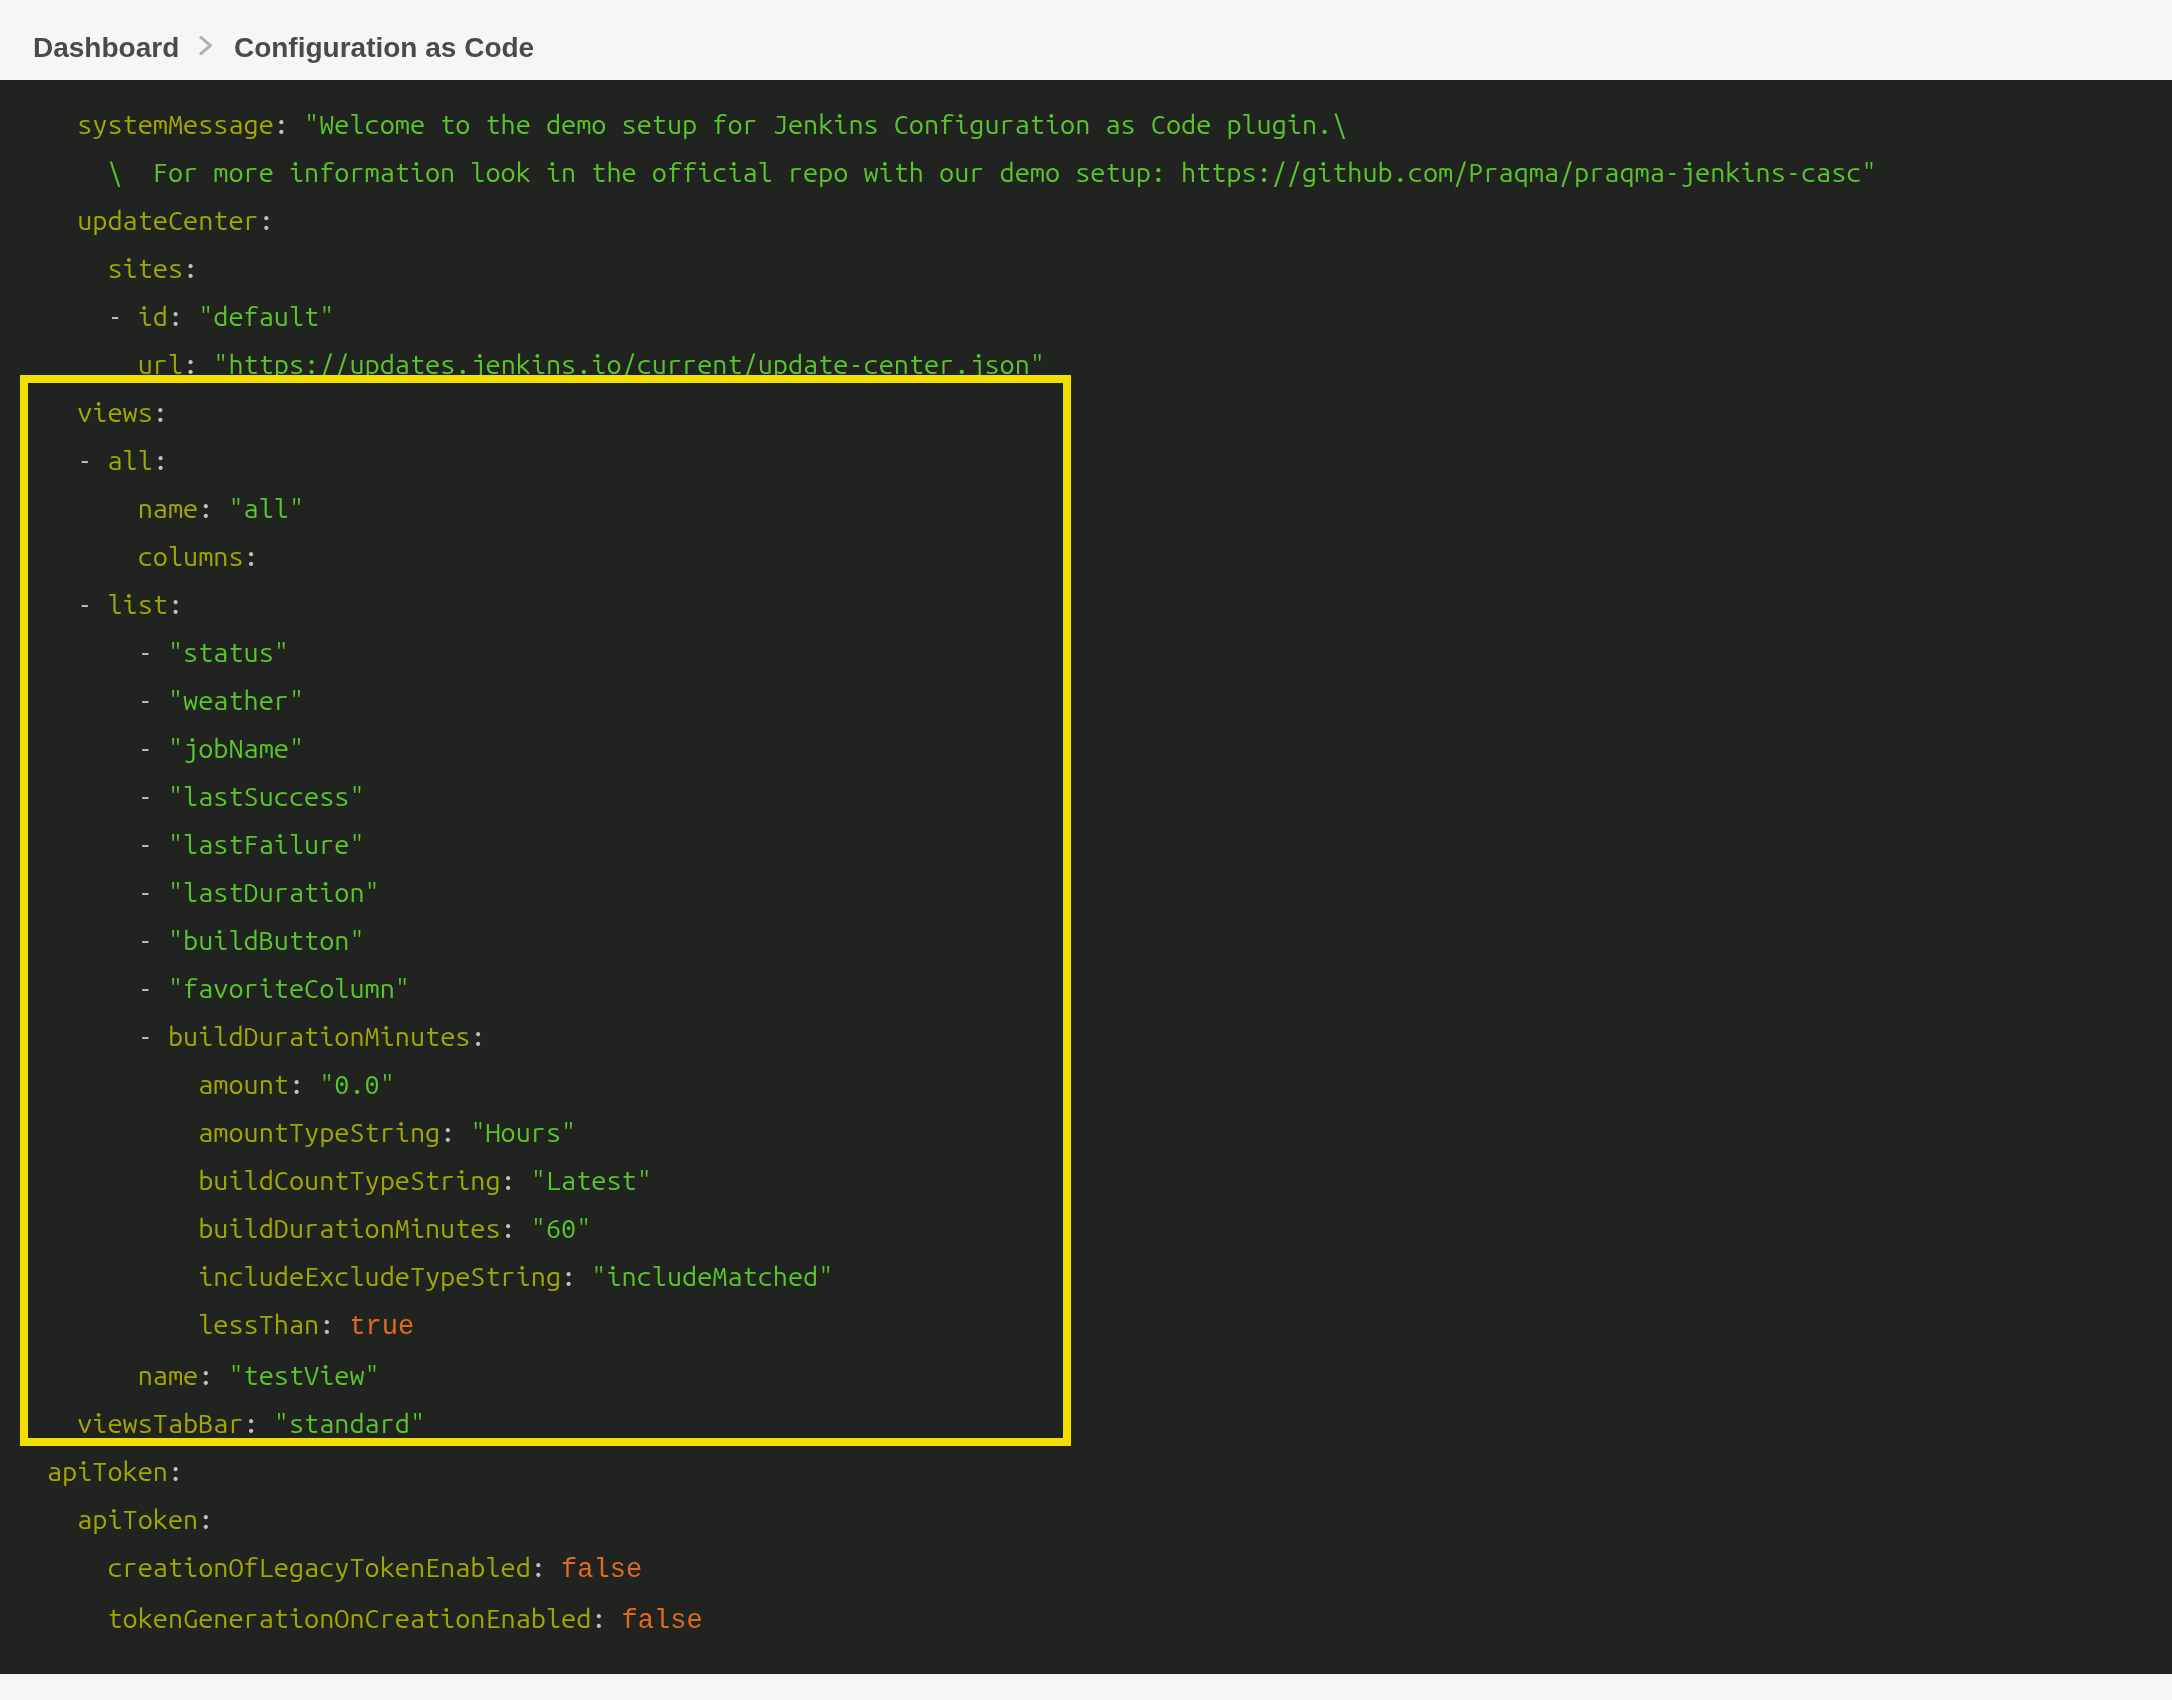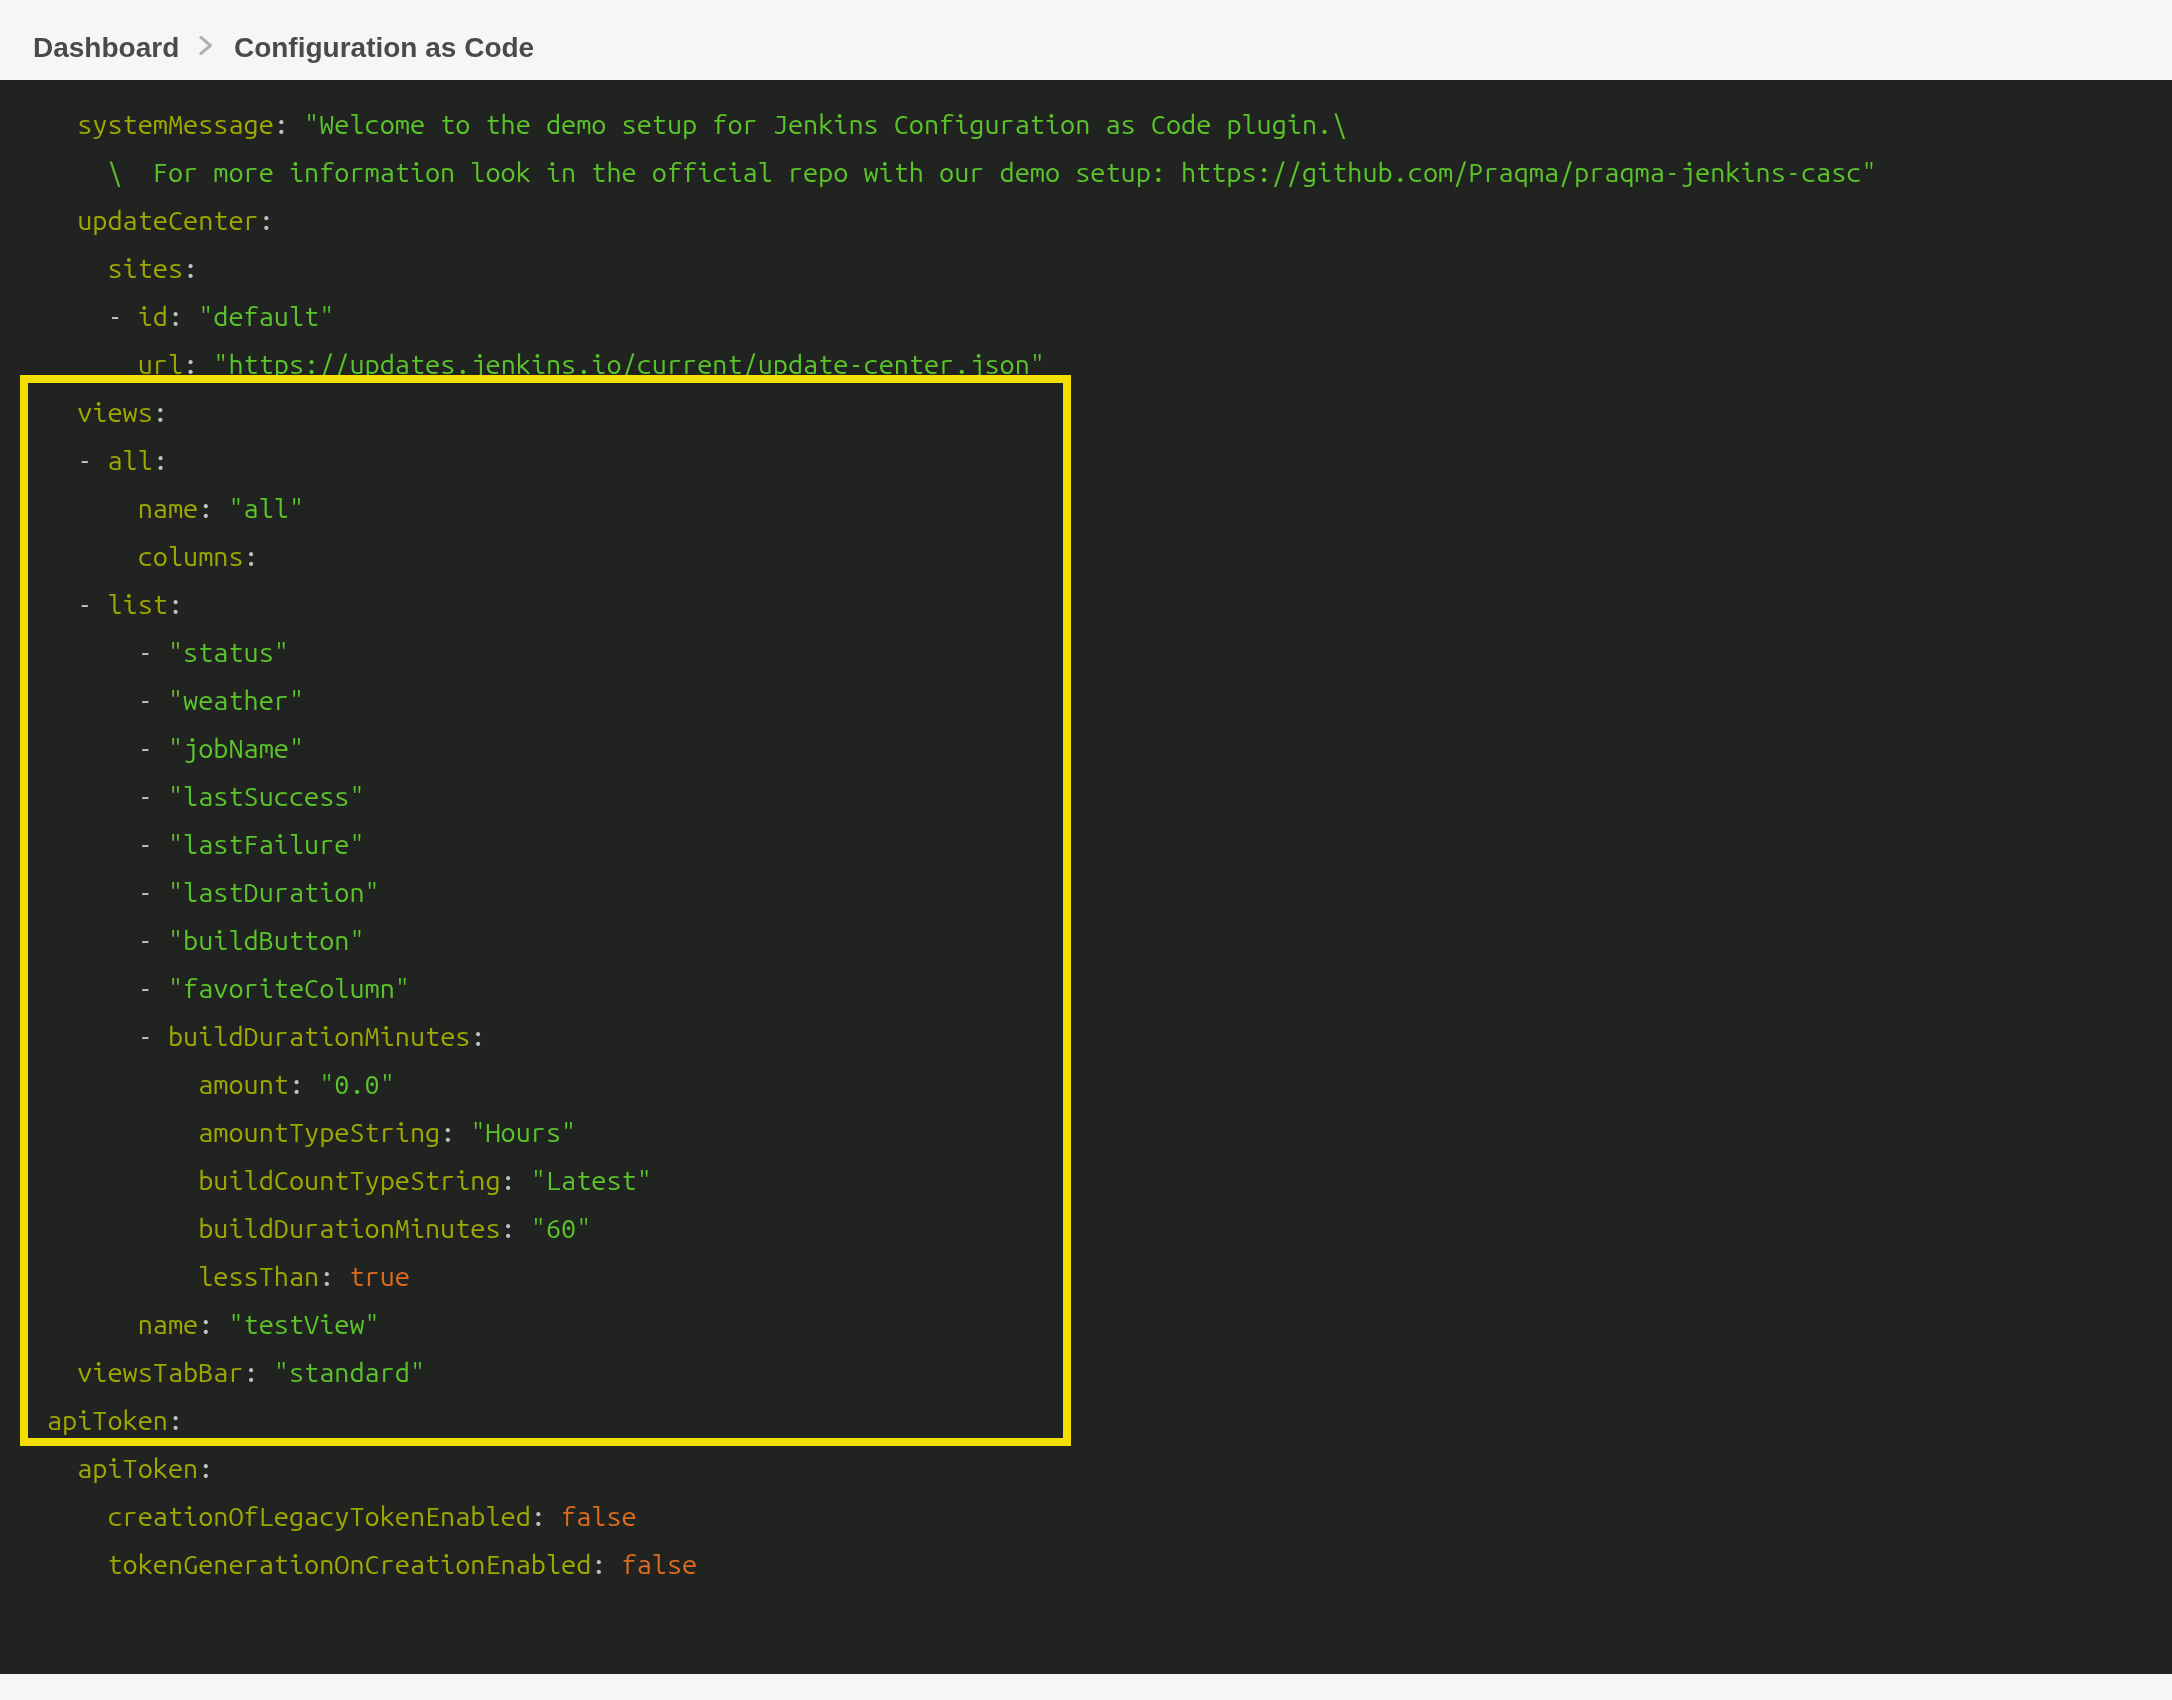--- a/index.html
+++ b/index.html
@@ -35,21 +35,21 @@
     font-family: "Ubuntu Mono", "DejaVu Sans Mono", Menlo, Consolas, monospace;
     font-size: 27px;
     line-height: 48px;
     position: relative;
     min-height: 1594px;
   }
   .lines { position: relative; }
   .line { white-space: pre; }
   .ykey  { color:#9fa800; }   
   .ystr  { color:#5ac42a; }   
-  .ybool { color:#dd6b1f; }   
+  .ybool { color:#dd6b1f;font-family:Liberation Mono, monospace; }   
   .yp    { color:#c0c0c0; }   
   .highlight-box {
     position: absolute;
     border: 8px solid #f2df00;
     pointer-events: none;
   }
 </style>
 </head>
 <body>
 
@@ -82,20 +82,21 @@
     <div class="line">      <span class="yp">- </span><span class="ystr">"lastSuccess"</span></div>
     <div class="line">      <span class="yp">- </span><span class="ystr">"lastFailure"</span></div>
     <div class="line">      <span class="yp">- </span><span class="ystr">"lastDuration"</span></div>
     <div class="line">      <span class="yp">- </span><span class="ystr">"buildButton"</span></div>
     <div class="line">      <span class="yp">- </span><span class="ystr">"favoriteColumn"</span></div>
     <div class="line">      <span class="yp">- </span><span class="ykey">buildDurationMinutes</span><span class="yp">:</span></div>
     <div class="line">          <span class="ykey">amount</span><span class="yp">:</span> <span class="ystr">"0.0"</span></div>
     <div class="line">          <span class="ykey">amountTypeString</span><span class="yp">:</span> <span class="ystr">"Hours"</span></div>
     <div class="line">          <span class="ykey">buildCountTypeString</span><span class="yp">:</span> <span class="ystr">"Latest"</span></div>
     <div class="line">          <span class="ykey">buildDurationMinutes</span><span class="yp">:</span> <span class="ystr">"60"</span></div>
+    <div class="line">          <span class="ykey">includeExcludeTypeString</span><span class="yp">:</span> <span class="ystr">"includeMatched"</span></div>
     <div class="line">          <span class="ykey">lessThan</span><span class="yp">:</span> <span class="ybool">true</span></div>
     <div class="line">      <span class="ykey">name</span><span class="yp">:</span> <span class="ystr">"testView"</span></div>
     <div class="line">  <span class="ykey">viewsTabBar</span><span class="yp">:</span> <span class="ystr">"standard"</span></div>
     <div class="line"><span class="ykey">apiToken</span><span class="yp">:</span></div>
     <div class="line">  <span class="ykey">apiToken</span><span class="yp">:</span></div>
     <div class="line">    <span class="ykey">creationOfLegacyTokenEnabled</span><span class="yp">:</span> <span class="ybool">false</span></div>
     <div class="line">    <span class="ykey">tokenGenerationOnCreationEnabled</span><span class="yp">:</span> <span class="ybool">false</span></div>
   </div>
 
   <div class="highlight-box" style="top:295px;left:20px;width:1051px;height:1071px;"></div>

